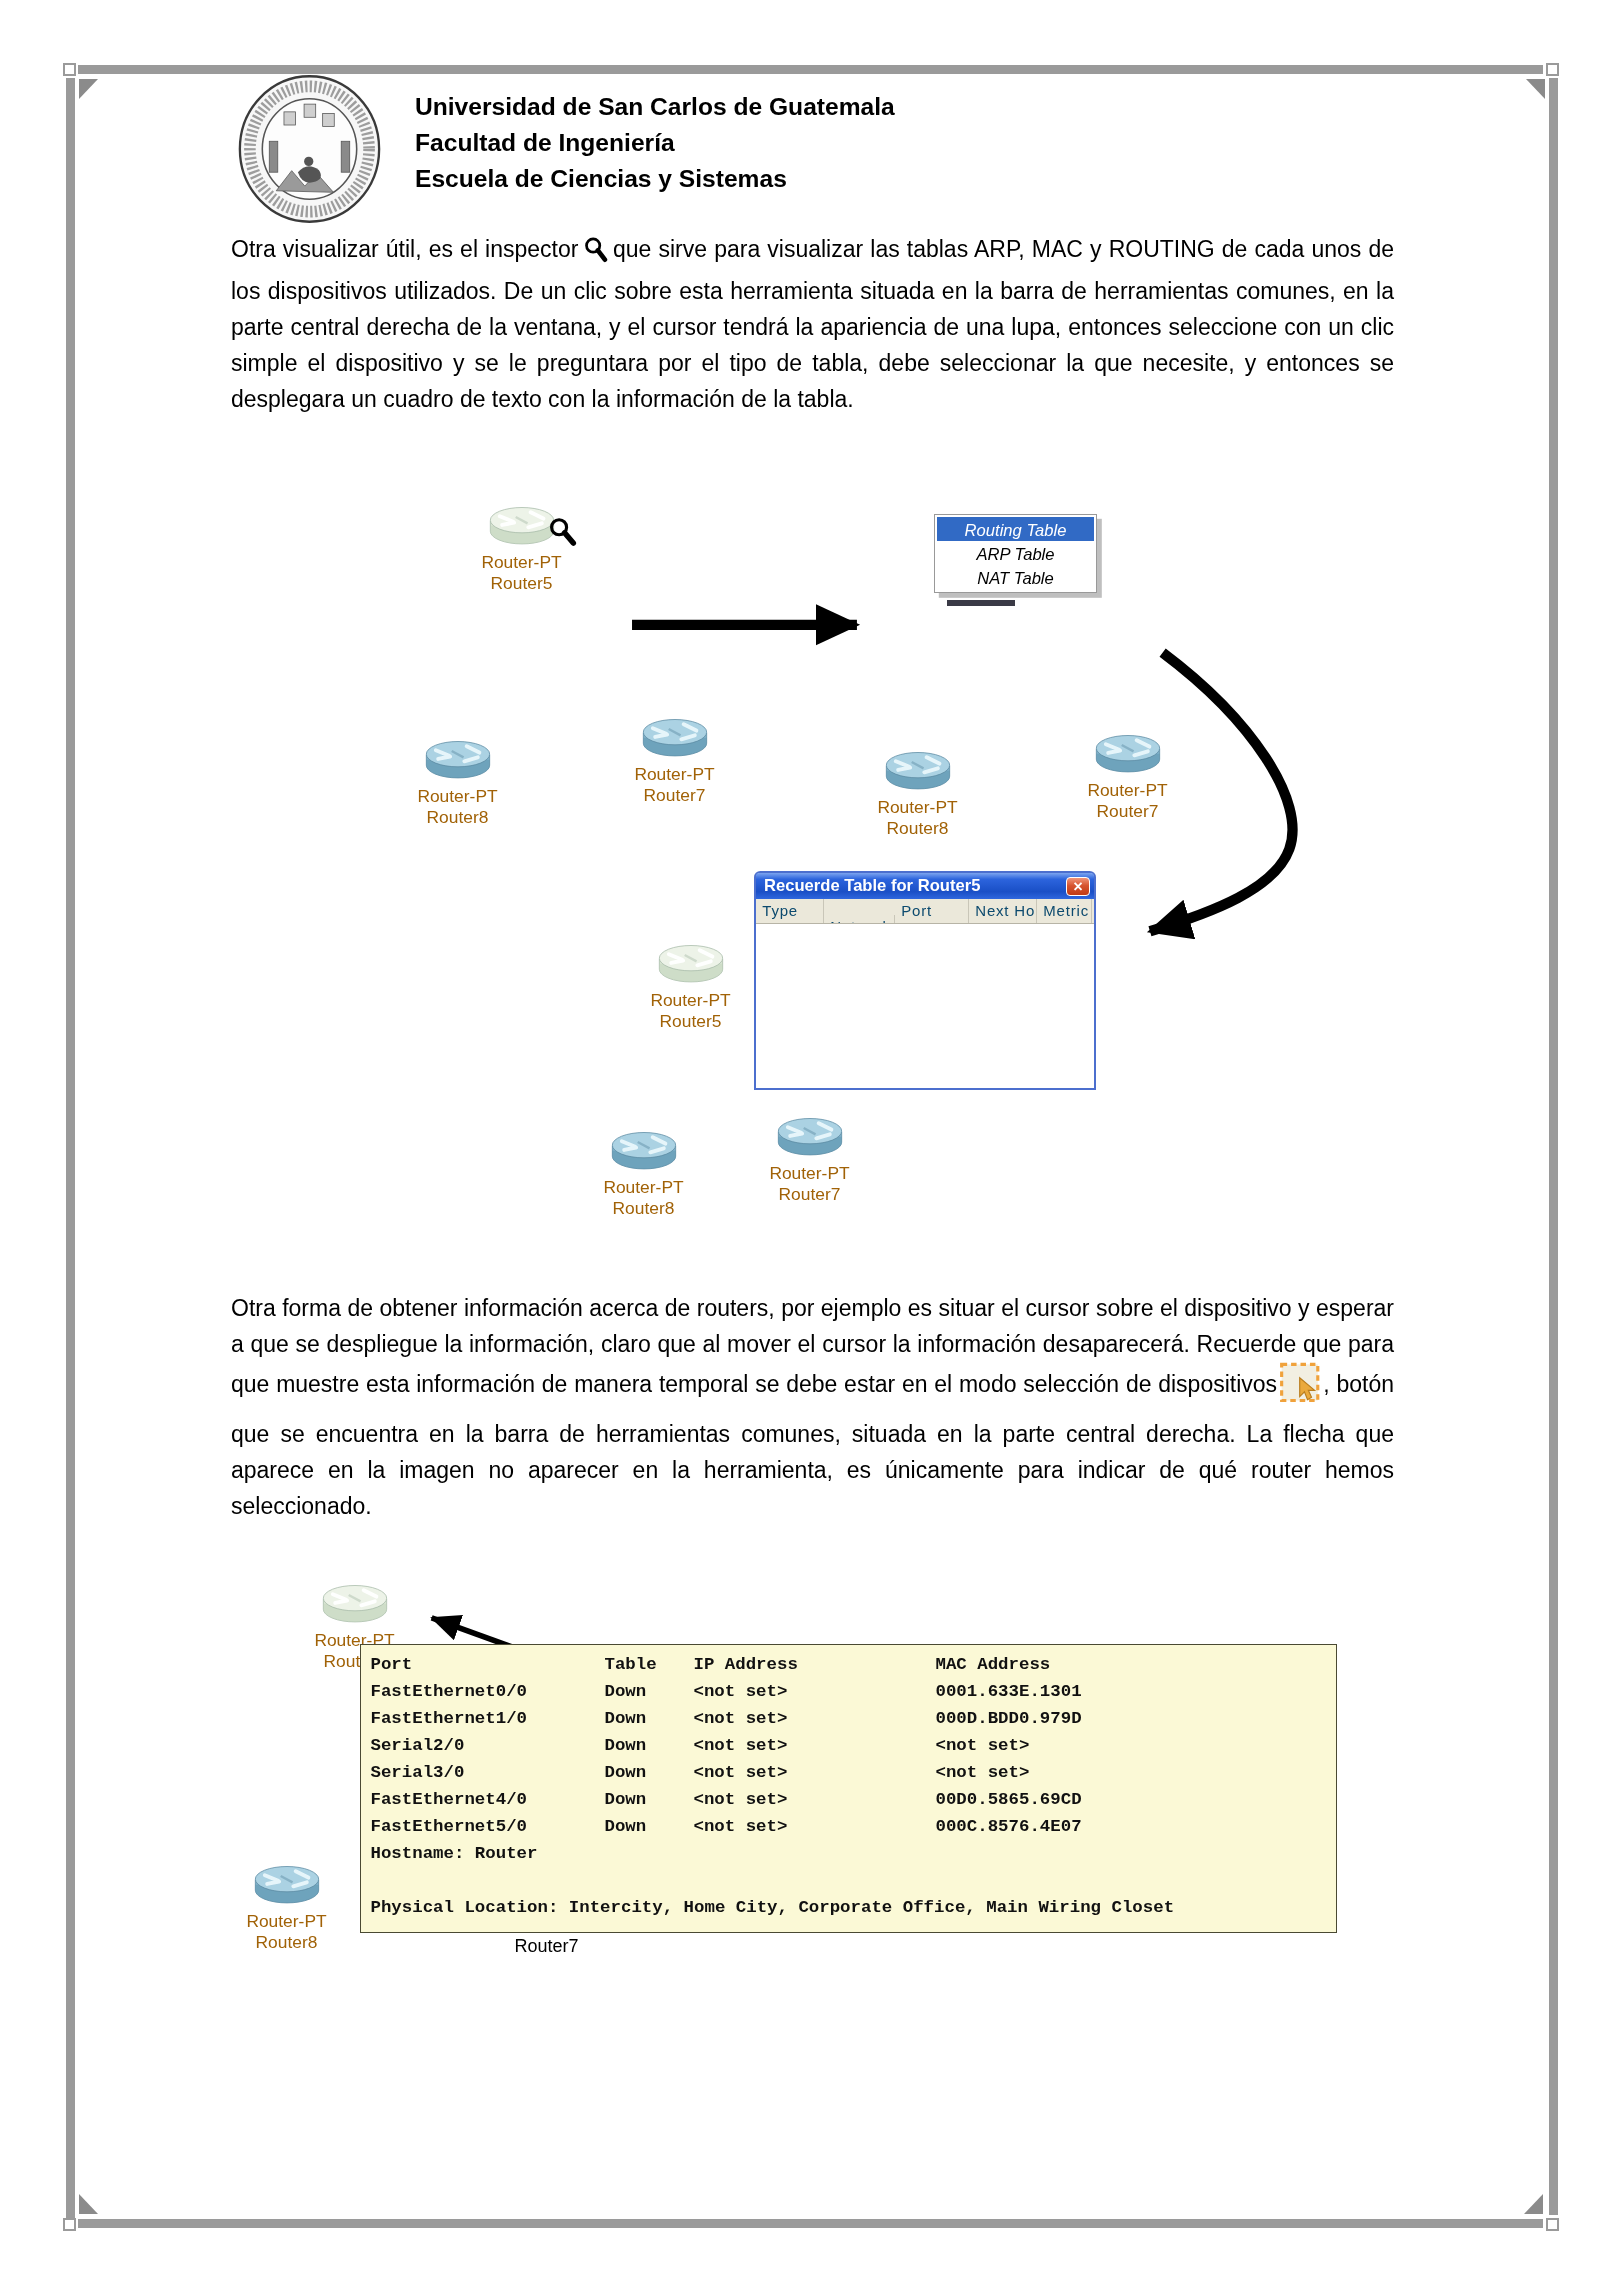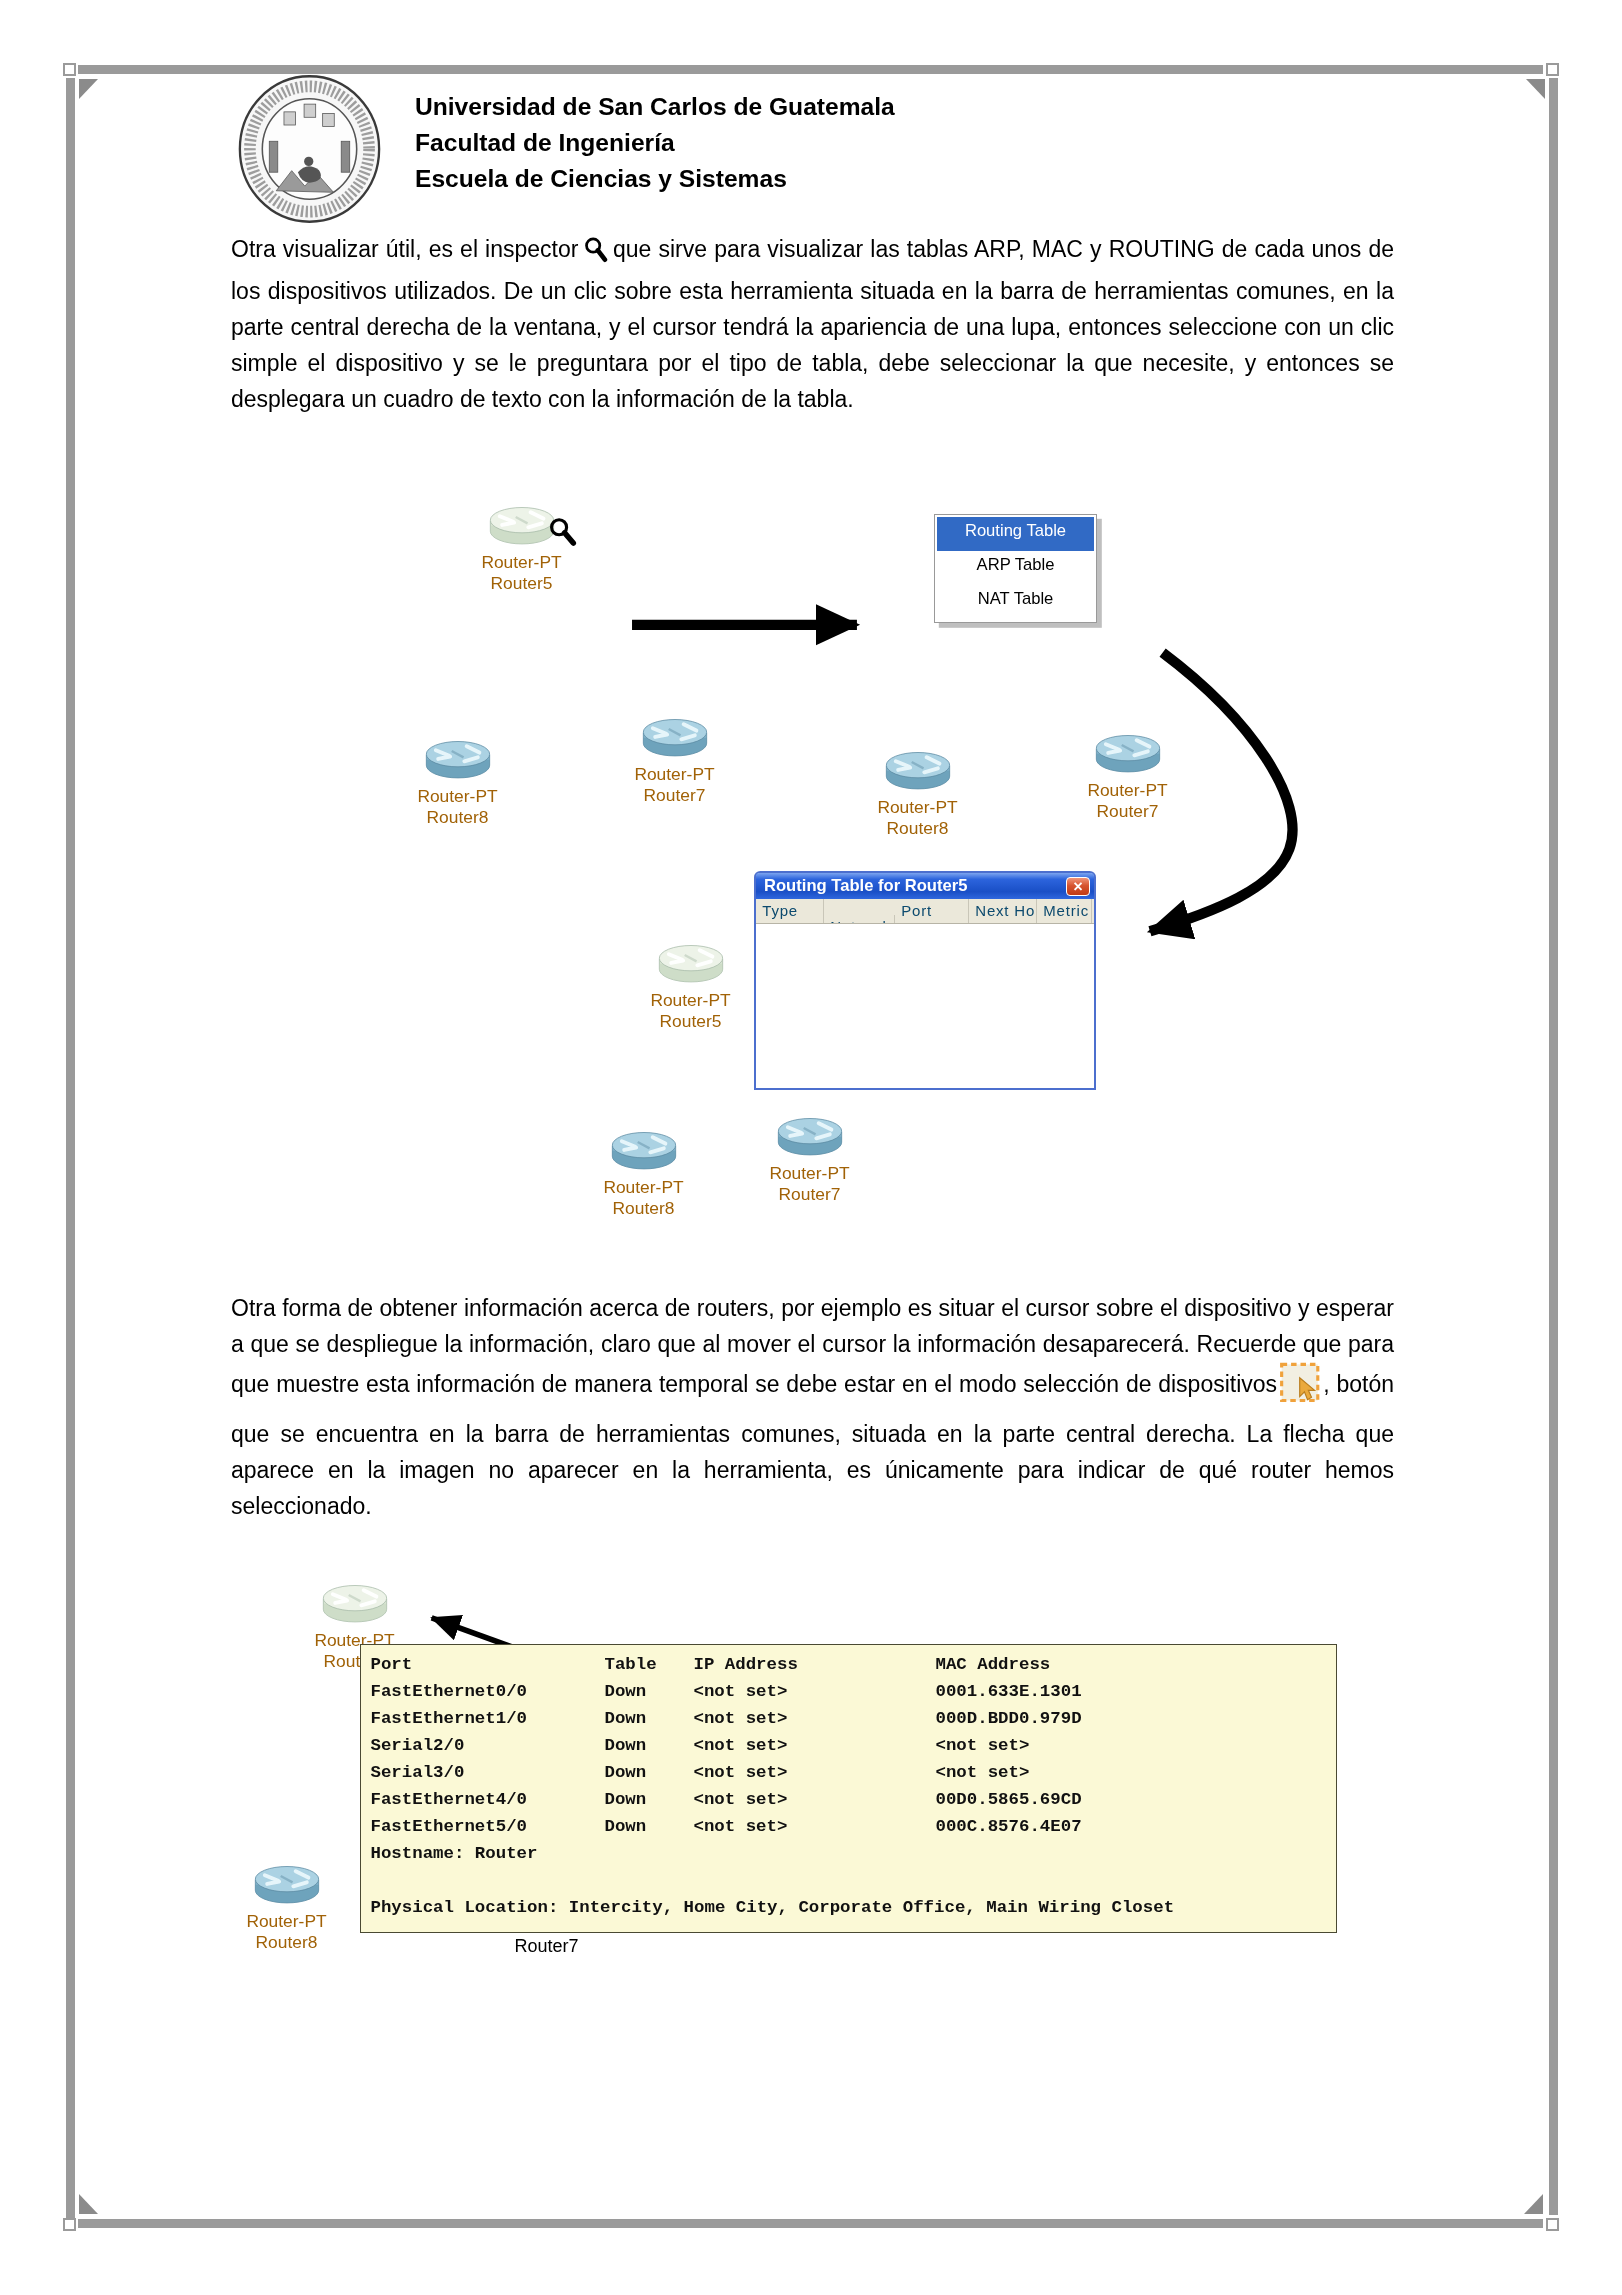--- a/index.html
+++ b/index.html
@@ -27,21 +27,21 @@
   .sel-icon{display:inline-block;vertical-align:-14.3px;margin:0 1.6px;}
 
   
   .router{position:absolute;width:111px;display:flex;flex-direction:column;align-items:center;z-index:2;}
   .rlabel{font-size:17.4px;line-height:21.4px;color:#a16207;white-space:nowrap;}
   .mag{position:absolute;left:82px;top:16px;}
 
   
   #ctx-menu{position:absolute;left:934px;top:514px;width:163px;background:#fff;
             border:0.8px solid #999;box-shadow:4.8px 4.8px 0 #bfbfbf;padding:2.4px 1.6px;z-index:5;box-sizing:border-box;}
-  .mi{height:34px;line-height:27px;text-align:center;font-size:16.6px;color:#000;}
+  .mi{height:24px;line-height:27px;text-align:center;font-size:16.6px;color:#000;font-style:italic;}
   .mi.selected{color:#fff;}
   #menu-sliver{position:absolute;left:947px;top:600px;width:68px;height:6.3px;background:#3a3a46;z-index:1;}
 
   
   #routing-window{position:absolute;left:754px;top:871px;width:342px;height:219px;
       border:2.4px solid #4c6fce;border-radius:6.3px 6.3px 0 0;background:#fff;box-sizing:border-box;
       display:flex;flex-direction:column;z-index:2;}
   .titlebar{height:26px;background:linear-gradient(180deg,#7ba4ef 0%,#2c64dd 24%,#1a4fc6 72%,#2f67de 100%);
       display:flex;align-items:center;border-radius:3.2px 3.2px 0 0;}
   .title{color:#fff;font-weight:bold;font-size:16.6px;padding-left:8px;flex:1;white-space:nowrap;}
@@ -235,21 +235,21 @@
     <div id="menu-items">
         <div class="mi selected" style="background: rgb(49, 106, 197);">Routing Table</div>
         <div class="mi">ARP Table</div>
         <div class="mi">NAT Table</div>
       </div>
   </div>
   <div id="menu-sliver"></div>
 
   <div id="routing-window">
     <div class="titlebar">
-      <div class="title">Routing Table for Router5</div>
+      <div class="title">Recuerde Table for Router5</div>
       <div class="close">✕</div>
     </div>
     <div class="whead" id="win-header">
         <div class="wcol" style="width: 68px;">Type</div>
         <div class="wcol" style="width: 71px; margin-top: 16px;">Network</div>
         <div class="wcol" style="width: 74px;">Port</div>
         <div class="wcol" style="width: 68px;">Next Hop</div>
         <div class="wcol" style="width: 55px;">Metric</div>
       </div>
     <div class="wbody"></div>

